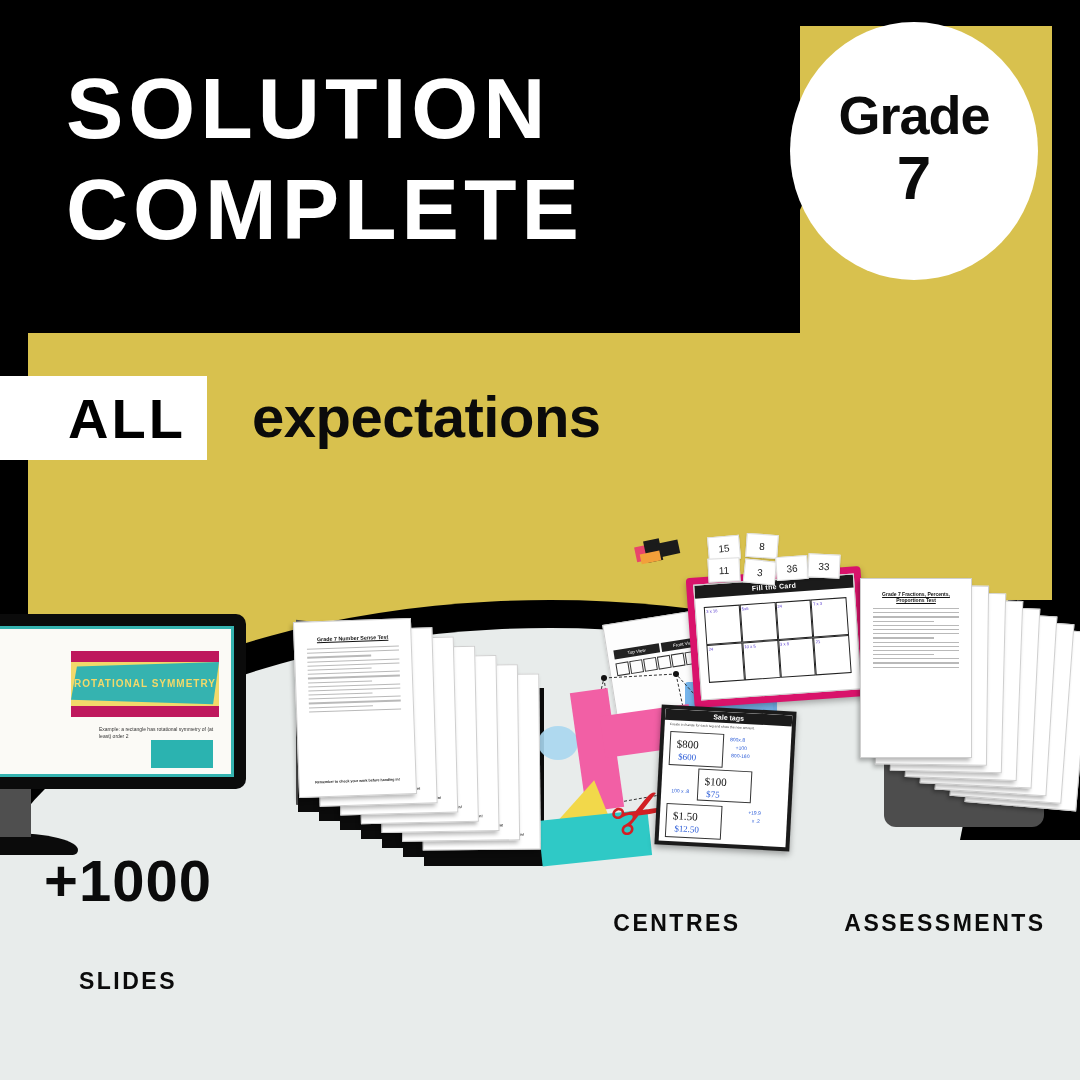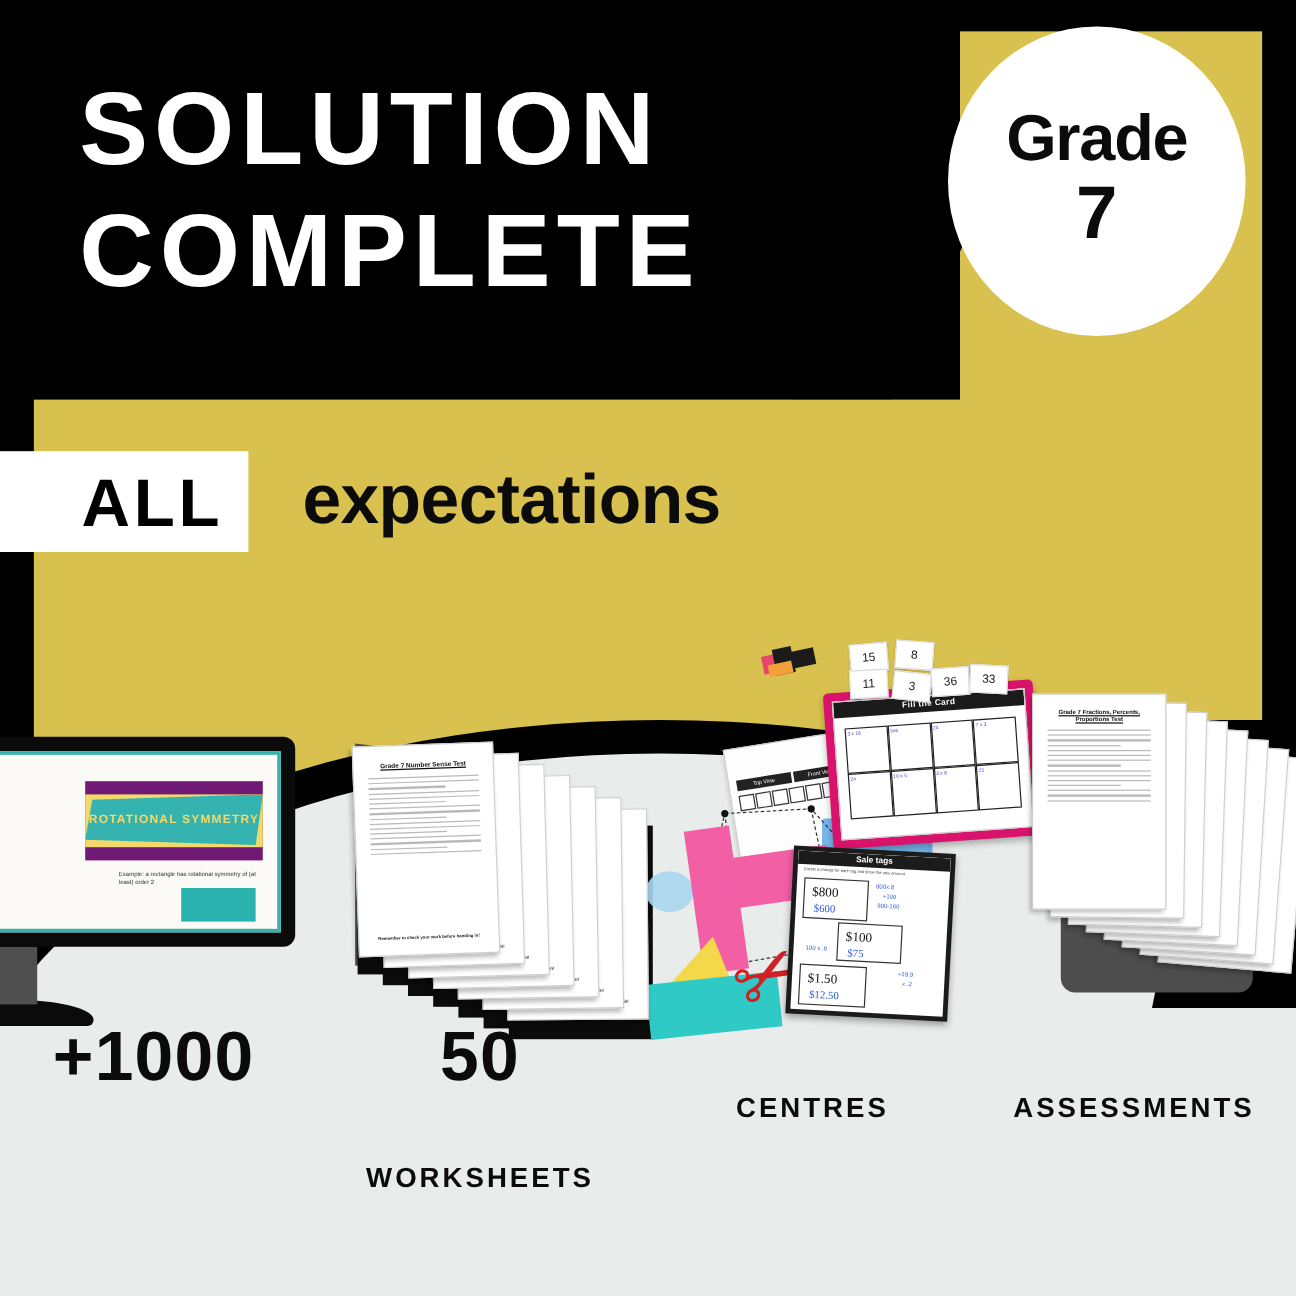--- a/index.html
+++ b/index.html
@@ -79,21 +79,21 @@
   .light-bottom{position:absolute;left:0;top:840px;width:1080px;height:240px;background:var(--light);}
 
   
   .monitor{position:absolute;left:-200px;top:614px;width:446px;height:175px;
     background:#0b0b0b;border-radius:10px;padding:12px;box-sizing:border-box;}
   .screen{width:100%;height:100%;background:#fbfaf6;border:3px solid #35b3b0;box-sizing:border-box;
     position:relative;overflow:hidden;}
   .mon-neck{position:absolute;left:-35px;top:789px;width:66px;height:48px;background:#4f4f4f;}
   .mon-base{position:absolute;left:-82px;top:833px;width:160px;height:22px;background:#0b0b0b;
     border-radius:50% 50% 6px 6px/90% 90% 6px 6px;}
-  .slide-banner{position:absolute;right:12px;top:22px;width:148px;height:66px;background:#701a75;
+  .slide-banner{position:absolute;right:12px;top:22px;width:148px;height:66px;background:#be185d;
     display:flex;align-items:center;justify-content:flex-end;}
   .banner-inner{width:148px;height:44px;background:#f2d96a;display:flex;align-items:center;justify-content:center;
     position:relative;overflow:hidden;}
   .banner-tilt{position:absolute;left:0;top:0;width:100%;height:100%;background:#35b3b0;
     clip-path:polygon(4% 10%,100% 0,96% 96%,0 86%);}
   .banner-txt{position:relative;font-size:10px;font-weight:bold;color:#f2d96a;letter-spacing:1px;
     text-align:center;line-height:1.15;z-index:2;}
   .slide-eg{position:absolute;right:12px;bottom:34px;width:120px;font-size:5px;color:#333;line-height:1.4;}
   .slide-teal{position:absolute;right:18px;bottom:6px;width:62px;height:28px;background:#2bb3b0;}
 
@@ -400,24 +400,21 @@
         <div class="ws-line"></div>
         <div class="ws-line"></div>
         <div class="ws-line"></div>
       </div>
     </div>
   <div class="as-dark"></div>
 
   <div class="stats">
     <div class="stat s1">
       <div class="num">+1000</div>
-    </div>
-    <div class="stat s2">
-      <div class="num">50</div>
-      <div class="lbl">WORKSHEETS</div>
+      <div class="lbl">SLIDES</div>
     </div>
     <div class="stat s3">
       <div class="num"></div>
       <div class="lbl">CENTRES</div>
     </div>
     <div class="stat s4">
       <div class="lbl">ASSESSMENTS</div>
     </div>
   </div>
 

